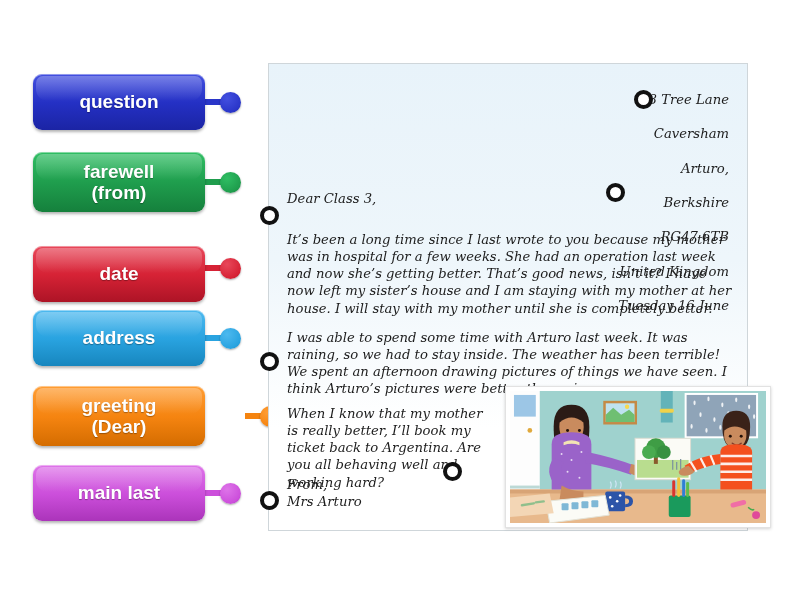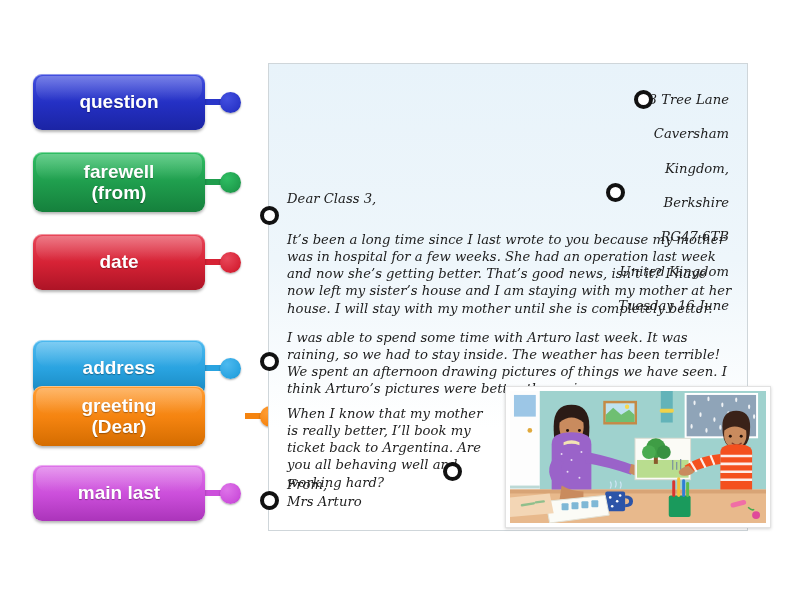--- a/index.html
+++ b/index.html
@@ -181,30 +181,30 @@
     <div class="pill h2" id="pill-1" style="background: linear-gradient(rgb(47, 190, 99) 0%, rgb(31, 157, 77) 52%, rgb(21, 128, 60) 100%);">
       <span>farewell<br>(from)</span>
     </div>
     <div class="connector">
       <div class="stem" id="stem-1" style="background: rgb(31, 157, 77);"></div>
       <div class="knob" id="knob-1" style="background: radial-gradient(circle at 34% 30%, rgb(47, 190, 99), rgb(31, 157, 77) 70%, rgb(21, 128, 60));"></div>
     </div>
   </div>
 
   <div class="label-group" style="left:33px; top:234px;">
-    <div class="pill h1" id="pill-2" style="background: linear-gradient(rgb(232, 72, 90) 0%, rgb(214, 34, 53) 52%, rgb(173, 20, 38) 100%);">
+    <div class="pill h1" id="pill-2" style="background: linear-gradient(rgb(232, 72, 90) 0%, rgb(214, 34, 53) 52%, rgb(173, 20, 38) 100%); margin-top: 12px;">
       <span>date</span>
     </div>
     <div class="connector">
       <div class="stem" id="stem-2" style="background: rgb(214, 34, 53);"></div>
       <div class="knob" id="knob-2" style="background: radial-gradient(circle at 34% 30%, rgb(232, 72, 90), rgb(214, 34, 53) 70%, rgb(173, 20, 38));"></div>
     </div>
   </div>
 
-  <div class="label-group" style="left:33px; top:310px;margin-top:30px;">
+  <div class="label-group" style="left:33px; top:310px;">
     <div class="pill h1" id="pill-3" style="background: linear-gradient(rgb(77, 185, 239) 0%, rgb(41, 163, 224) 52%, rgb(23, 134, 190) 100%);">
       <span>address</span>
     </div>
     <div class="connector">
       <div class="stem" id="stem-3" style="background: rgb(41, 163, 224);"></div>
       <div class="knob" id="knob-3" style="background: radial-gradient(circle at 34% 30%, rgb(77, 185, 239), rgb(41, 163, 224) 70%, rgb(23, 134, 190));"></div>
     </div>
   </div>
 
   <div class="label-group" style="left:33px; top:386px;gap:40px;">
@@ -225,21 +225,21 @@
       <div class="stem" id="stem-5" style="background: rgb(204, 79, 219);"></div>
       <div class="knob" id="knob-5" style="background: radial-gradient(circle at 34% 30%, rgb(222, 116, 233), rgb(204, 79, 219) 70%, rgb(171, 52, 186));"></div>
     </div>
   </div>
 
   <div id="letter-panel">
 
     <div id="address-block" class="letter-text">
       <div>8 Tree Lane</div>
       <div>Caversham</div>
-      <div>Kingdom,</div>
+      <div>Arturo,</div>
       <div>Berkshire</div>
       <div>RG47 6TB</div>
       <div>United Kingdom</div>
       <div>Tuesday 16 June</div>
     </div>
 
     <div id="salutation" class="letter-text">Dear Class 3,</div>
     <div id="para-1" class="letter-text">It’s been a long time since I last wrote to you because my mother was in hospital for a few weeks. She had an operation last week and now she’s getting better. That’s good news, isn’t it? I have now left my sister’s house and I am staying with my mother at her house. I will stay with my mother until she is completely better.</div>
     <div id="para-2" class="letter-text">I was able to spend some time with Arturo last week. It was raining, so we had to stay inside. The weather has been terrible! We spent an afternoon drawing pictures of things we have seen. I think Arturo’s pictures were better than mine.</div>
     <div id="para-3" class="letter-text">When I know that my mother is really better, I’ll book my ticket back to Argentina. Are you all behaving well and working hard?</div>

